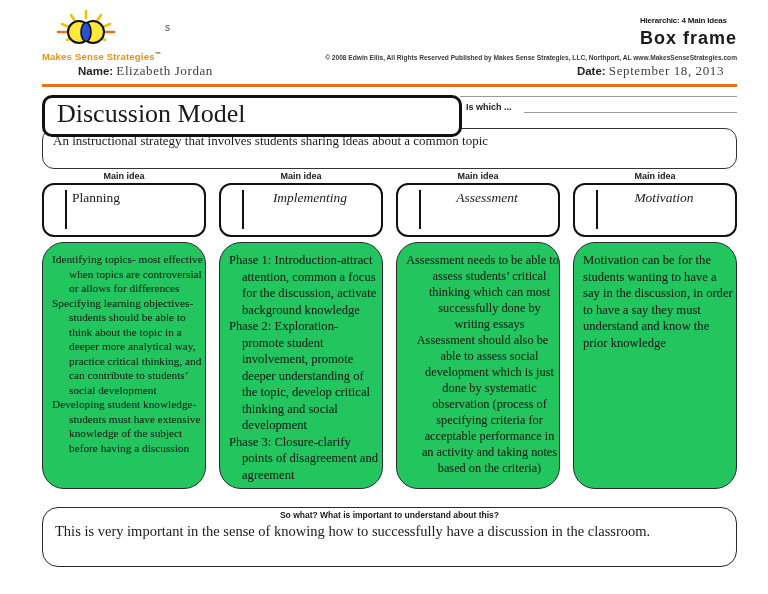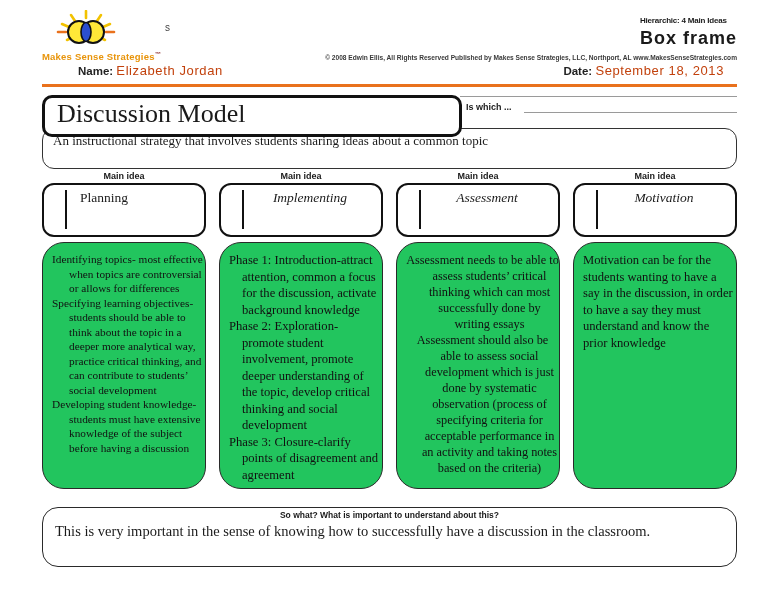--- a/index.html
+++ b/index.html
@@ -8,21 +8,21 @@
     font-family:"Liberation Sans",sans-serif;color:#1a1a1a;overflow:hidden;
     box-shadow:0 0 3px rgba(0,0,0,.15);
   }
   
   .logo-wrap{position:absolute;left:38px;top:10px;width:96px;height:42px;}
   .brand{position:absolute;left:42px;top:51px;font-size:9.5px;font-weight:bold;color:#E8940A;letter-spacing:.2px;}
   .brand sup{color:#8B2B2B;font-size:6px;}
   .stray-s{position:absolute;left:165px;top:22px;font-size:10px;color:#444;}
   .name-row{position:absolute;left:42px;top:63px;font-size:11.5px;}
   .name-label{font-weight:bold;color:#222;padding-left:36px;}
-  .hand{font-family:Liberation Sans, sans-serif;font-size:13px;letter-spacing:.6px;color:#c2410c;}
+  .hand{font-family:Liberation Serif, serif;font-size:13px;letter-spacing:.6px;color:#404040;}
   .right-block{position:absolute;right:31px;top:16px;text-align:left;}
   .hierarchic{font-size:8px;font-weight:bold;letter-spacing:-0.2px;}
   .template-title{font-size:18px;font-weight:bold;letter-spacing:1px;margin-top:3px;}
   .copyright{position:absolute;right:31px;top:54px;font-size:6.6px;font-weight:bold;color:#3a3a3a;}
   .date-row{position:absolute;right:44px;top:63px;font-size:11.5px;}
   .orange-rule{position:absolute;left:42px;top:84px;width:695px;height:3px;background:#E9711C;}
   
   .topic-box{
     position:absolute;left:42px;top:95px;width:414px;height:36px;background:#fff;
     border:3px solid #111;border-radius:10px;z-index:3;
@@ -36,21 +36,21 @@
     border:1.5px solid #333;border-radius:12px;z-index:2;background:#fff;box-sizing:border-box;
   }
   .is-about-text{font-family:"Liberation Serif",serif;font-size:13px;padding:4px 10px 0 10px;}
   
   .columns{position:absolute;left:42px;top:171px;width:695px;display:flex;gap:13px;}
   .col{width:164px;flex:1 1 0;position:relative;}
   .mi-label{text-align:center;font-size:9px;font-weight:bold;margin-bottom:2px;}
   .mi-box{position:relative;height:54px;border:2.5px solid #111;border-radius:12px;box-sizing:border-box;background:#fff;}
   .mi-vline{position:absolute;left:21px;top:5px;bottom:6px;width:1.5px;background:#111;}
   .mi-title{font-family:"Liberation Serif",serif;font-size:13.5px;padding-top:5px;}
-  .mi-title.left{padding-left:36px;text-align:left;}
+  .mi-title.left{padding-left:28px;text-align:left;}
   .mi-title.center{text-align:center;padding-left:18px;font-style:italic;}
   .detail-box{
     margin-top:5px;height:247px;border:1.5px solid #2a2a2a;border-radius:22px;
     box-sizing:border-box;padding:9px 0 6px 9px;background:#22c55e;overflow:hidden;
   }
   .detail-item{
     font-family:"Liberation Serif",serif;color:#111;
     padding-left:17px;text-indent:-17px;
   }
   .col1 .detail-item{font-size:11.3px;line-height:14.5px;}

